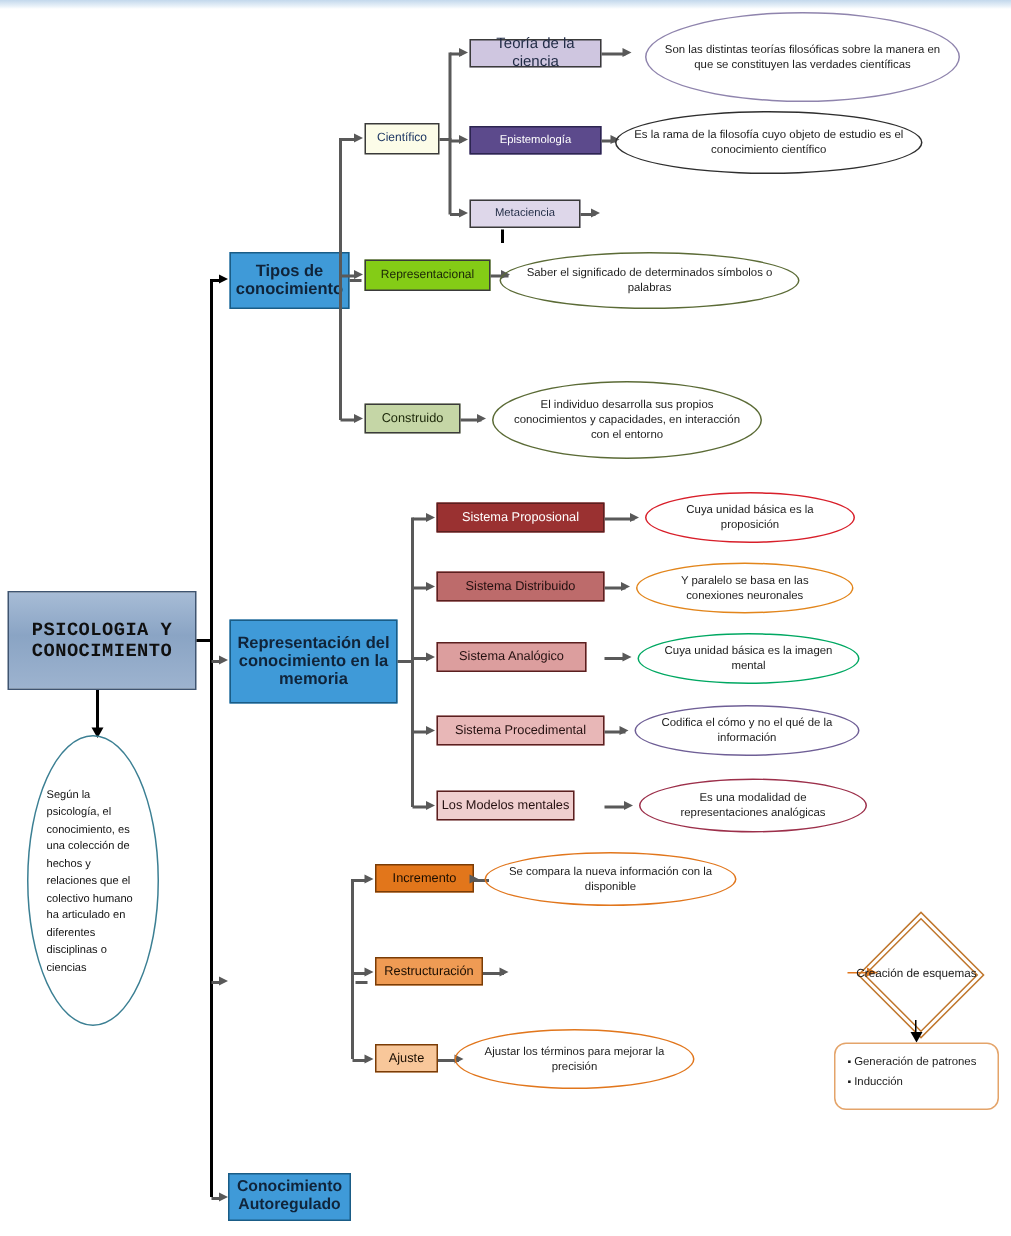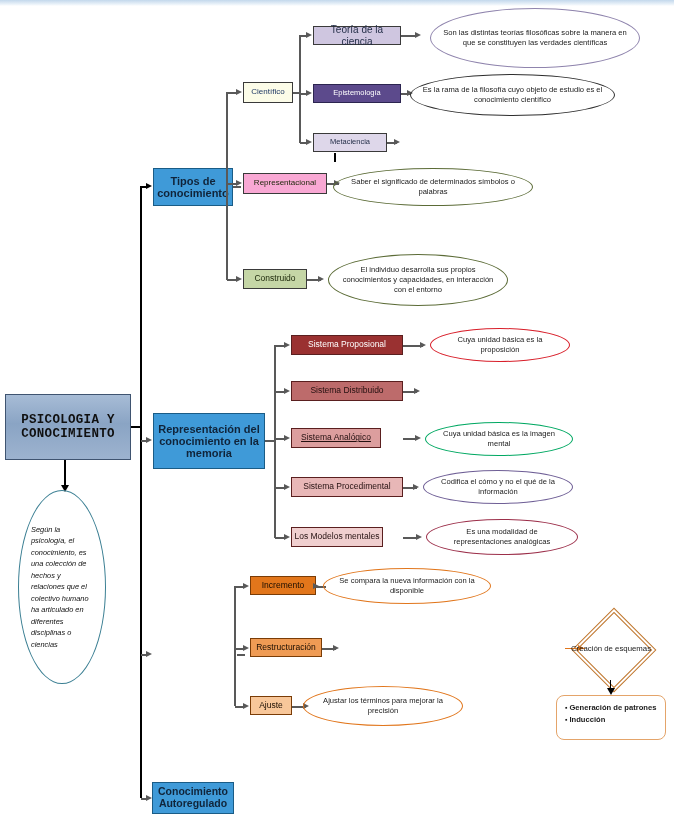--- a/index.html
+++ b/index.html
@@ -38,30 +38,30 @@
 
   
   .n-cientifico{left:243px;top:82px;width:50px;height:21px;background:#fcfce8;
     border:1px solid #3a3a3a;font-size:8px;color:#1f3864;}
   .n-teoria{left:313px;top:26px;width:88px;height:19px;background:#cfc6e0;
     border:1px solid #3a3a3a;font-size:10px;color:#1f2a44;}
   .n-episte{left:313px;top:84px;width:88px;height:19px;background:#5c4a8c;
     border:1px solid #2c2550;font-size:7.5px;color:#ffffff;}
   .n-metaciencia{left:313px;top:133px;width:74px;height:19px;background:#ded7ea;
     border:1px solid #3a3a3a;font-size:7.5px;color:#1f2a44;}
-  .n-representacional{left:243px;top:173px;width:84px;height:21px;background:#f9a8d4;
+  .n-representacional{left:243px;top:173px;width:84px;height:21px;background:#84cc16;
     border:1px solid #3a3a3a;font-size:8px;color:#1b2608;text-align:right;}
   .n-construido{left:243px;top:269px;width:64px;height:20px;background:#c5d6a6;
     border:1px solid #3a3a3a;font-size:8.5px;color:#1b2608;}
 
   
   .mem{border:1px solid #5a1f1f;font-size:8.5px;}
   .n-proposional{left:291px;top:335px;width:112px;height:20px;background:#9a3131;color:#ffffff;}
   .n-distribuido{left:291px;top:381px;width:112px;height:20px;background:#bd6b6b;color:#241010;}
-  .n-analogico{left:291px;top:428px;width:90px;height:20px;background:#dc9e9e;color:#241010;text-decoration:underline;}
+  .n-analogico{left:291px;top:428px;width:100px;height:20px;background:#dc9e9e;color:#241010;}
   .n-procedimental{left:291px;top:477px;width:112px;height:20px;background:#e8b7b7;color:#241010;}
   .n-modelos{left:291px;top:527px;width:92px;height:20px;background:#f0cfcf;color:#241010;text-align:right;}
 
   
   .adq{border:1px solid #7a3c06;font-size:8.5px;}
   .n-incremento{left:250px;top:576px;width:66px;height:19px;background:#e2761b;color:#1a0d00;}
   .n-restructuracion{left:250px;top:638px;width:72px;height:19px;background:#ef9b54;color:#1a0d00;}
   .n-ajuste{left:250px;top:696px;width:42px;height:19px;background:#f8c79a;color:#1a0d00;}
 
   
@@ -85,36 +85,36 @@
   .e-analogico{left:425px;top:422px;width:148px;height:34px;border:1.4px solid #00a862;}
   .e-procedimental{left:423px;top:470px;width:150px;height:34px;border:1.4px solid #6f5f96;}
   .e-modelos{left:426px;top:519px;width:152px;height:36px;border:1.4px solid #9c2f4a;}
 
   .e-incremento{left:323px;top:568px;width:168px;height:36px;border:1.2px solid #e1761c;}
   .e-restructuracion{left:343px;top:625px;width:222px;height:46px;border:1.2px solid #e1761c;}
   .e-ajuste{left:303px;top:686px;width:160px;height:40px;border:1.2px solid #e1761c;}
 
   .e-segun{left:18px;top:490px;width:88px;height:194px;border:1px solid #3b7f93;
     font-size:7.4px;line-height:1.55;color:#111;text-align:left;padding:0 12px;
-    align-items:center;font-style:italic;}
+    align-items:center;}
 
   
   .diamond-wrap{position:absolute;left:556px;top:618px;width:110px;height:62px;}
   .diamond-wrap .d-outer,.diamond-wrap .d-inner{position:absolute;
     background:transparent;transform:rotate(45deg);}
   .d-outer{left:28px;top:2px;width:58px;height:58px;border:1px solid #c0762c;}
   .d-inner{left:31px;top:5px;width:52px;height:52px;border:1px solid #c0762c;}
   .d-label{position:absolute;left:0;top:0;width:110px;height:62px;display:flex;
     align-items:center;justify-content:center;text-align:center;font-size:7.8px;
     color:#1a1a1a;line-height:1.35;}
 
   
   .bulletbox{position:absolute;left:556px;top:695px;width:110px;height:45px;
     border:1px solid #e4a46a;border-radius:8px;background:#fff;box-sizing:border-box;
-    padding:6px 6px 0 8px;font-size:7.6px;color:#1a1a1a;line-height:1.5;font-weight:bold;}
+    padding:6px 6px 0 8px;font-size:7.6px;color:#1a1a1a;line-height:1.5;}
   .bulletbox div::before{content:"▪ ";font-size:7px;}
 
   
   .ln{position:absolute;background:#000;}
   .lnG{position:absolute;background:#595959;}
   .lnO{position:absolute;background:#e1761c;}
   .arw{position:absolute;width:0;height:0;}
   .arw-r{border-top:3.5px solid transparent;border-bottom:3.5px solid transparent;
     border-left:6px solid #000;}
   .arwG-r{border-top:3.5px solid transparent;border-bottom:3.5px solid transparent;
@@ -229,20 +229,21 @@
   <div class="lnG" style="left:275px;top:537px;width:10px;height:1.5px;"></div>
   <div class="arwG-r arw" style="left:284px;top:534px;"></div>
   <div class="node box mem n-modelos">Los Modelos mentales</div>
 
   <div class="lnG" style="left:403px;top:345px;width:20px;height:1.5px;"></div>
   <div class="arwG-r arw" style="left:420px;top:342px;"></div>
   <div class="ell e-proposional">Cuya unidad básica es la proposición</div>
 
   <div class="lnG" style="left:403px;top:391px;width:14px;height:1.5px;"></div>
   <div class="arwG-r arw" style="left:414px;top:388px;"></div>
+  <div class="ell e-distribuido">Y paralelo se basa en las conexiones neuronales</div>
 
   <div class="lnG" style="left:403px;top:438px;width:14px;height:1.5px;"></div>
   <div class="arwG-r arw" style="left:415px;top:435px;"></div>
   <div class="ell e-analogico">Cuya unidad básica es la imagen mental</div>
 
   <div class="lnG" style="left:403px;top:487px;width:14px;height:1.5px;"></div>
   <div class="arwG-r arw" style="left:413px;top:484px;"></div>
   <div class="ell e-procedimental">Codifica el cómo y no el qué de la información</div>
 
   <div class="lnG" style="left:403px;top:537px;width:14px;height:1.5px;"></div>

